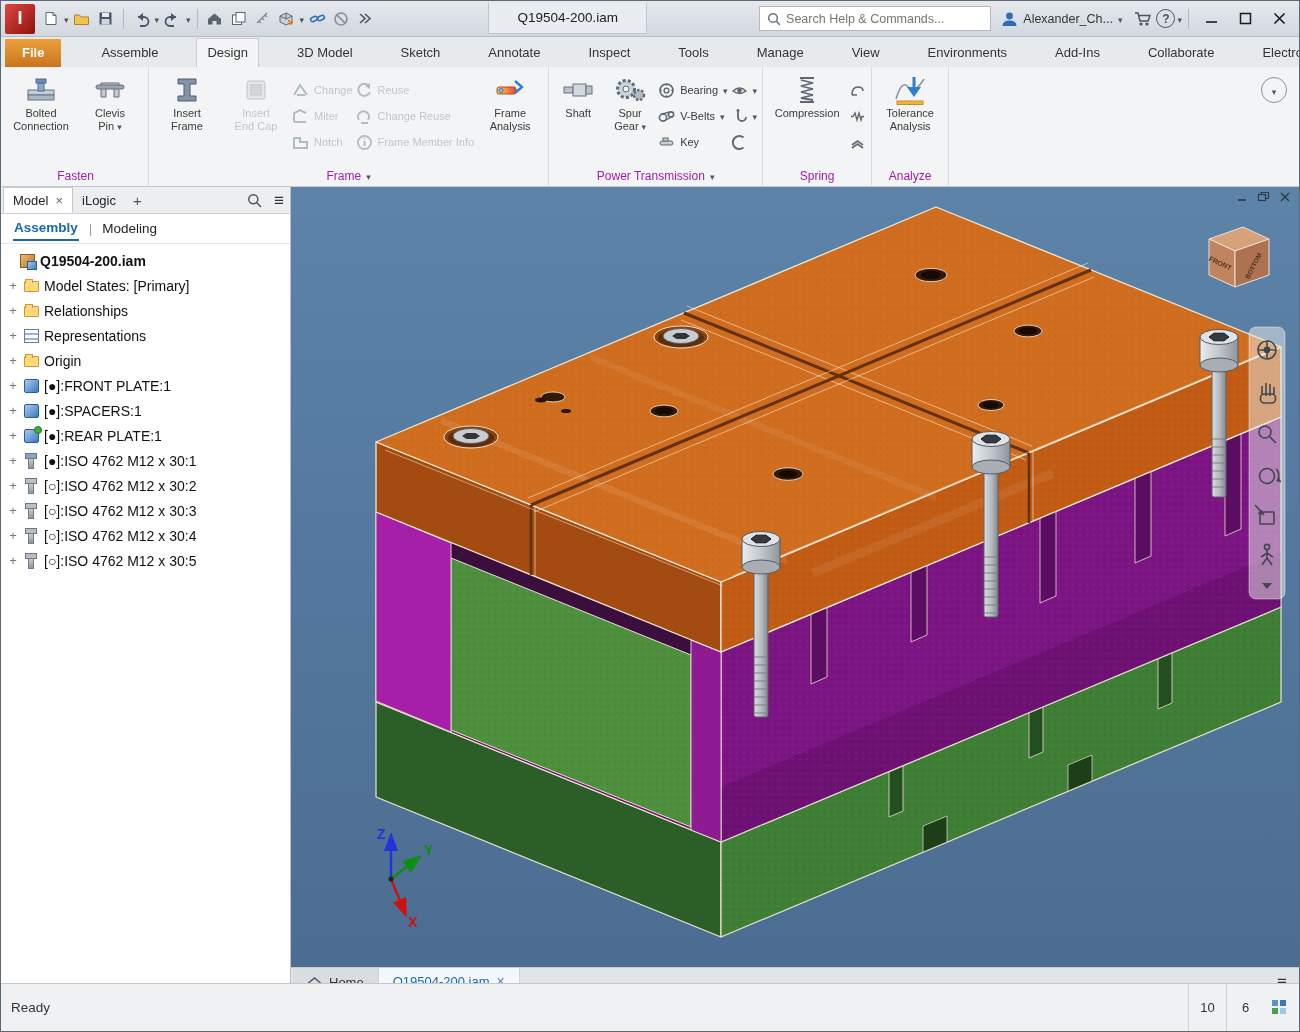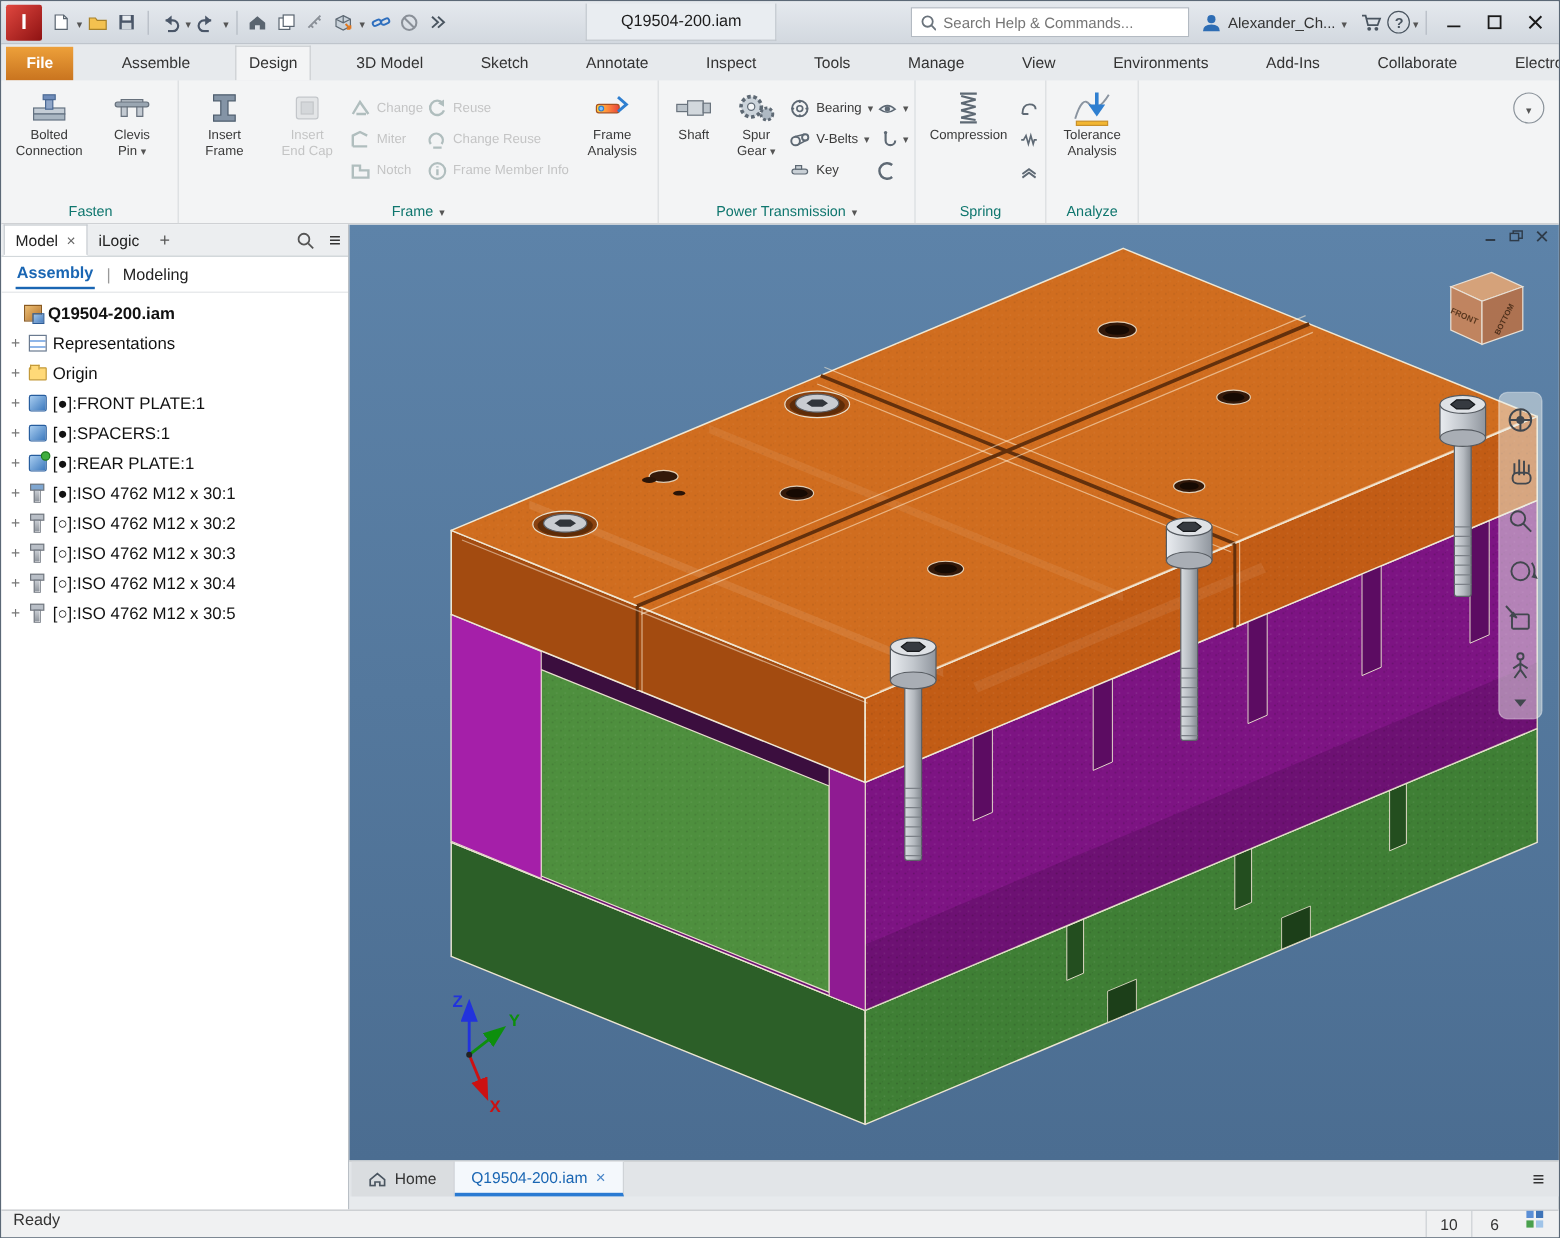--- a/index.html
+++ b/index.html
@@ -30,21 +30,21 @@
   .rtab.active { background:#f3f4f5; border:1px solid #c9ccd0; border-bottom:none; }
   .tabrow-right { display:flex; align-items:center; gap:10px; margin-left:14px; padding-bottom:5px; }
   .chev2::after { content:"»"; font-size:15px; color:#444; }
   .ptbox { width:13px; height:10px; border:1.4px solid #555; display:inline-block; }
   .paneltoggle { display:flex; align-items:center; gap:3px; }
 
   
   .ribbon { height:120px; flex:none; display:flex; background:#f3f4f5; border-bottom:1px solid #c6c9cd; padding-left:2px; }
   .panel { display:flex; flex-direction:column; border-right:1px solid #d9dcdf; padding:2px 5px 0; }
   .panel-body { flex:1; display:flex; align-items:flex-start; gap:3px; }
-  .panel-label { height:21px; display:flex; align-items:center; justify-content:center; gap:5px; font-size:12px; color:#0f766e; }
+  .panel-label { height:21px; display:flex; align-items:center; justify-content:center; gap:5px; font-size:12px; color:#a21caf; }
   .bigbtn { width:66px; display:flex; flex-direction:column; align-items:center; padding:4px 1px 0; }
   .bigbtn .bicon { width:34px; height:34px; display:flex; align-items:center; justify-content:center; }
   .blabel { font-size:11px; line-height:13px; text-align:center; color:#3a3a3a; display:flex; align-items:center; justify-content:center; gap:3px; }
   .disabled { opacity:.55; filter:grayscale(.4); }
   .disabled .blabel, .smalltool.disabled { color:#9d9d9d; }
   .smallcol { display:flex; flex-direction:column; padding-top:8px; }
   .smalltool { display:flex; align-items:center; gap:5px; height:26px; font-size:11px; color:#3a3a3a; white-space:nowrap; }
   .sicon { width:17px; height:17px; flex:none; display:flex; align-items:center; justify-content:center; }
   .ribcircle { width:26px; height:26px; border:1.5px solid #8a929a; border-radius:50%; display:flex; align-items:center; justify-content:center; margin:10px 12px 0 auto; flex:none; }
 
@@ -88,21 +88,21 @@
 
   
   .doctabs { height:30px; flex:none; display:flex; align-items:stretch; background:#e2e5e8; border-top:1px solid #c5c8cb; padding-left:2px; }
   .dtab { display:flex; align-items:center; gap:7px; padding:0 14px; font-size:13px; color:#333; border-right:1px solid #cfd3d7; }
   .dtab.home { background:#dadde0; }
   .dtab.activd { background:#f4f8fc; color:#1a66b3; border-bottom:3px solid #2a7ad2; }
   .dclose::after { content:"×"; color:#4a86c8; font-size:14px; }
   .doctabs .burger { align-self:center; padding:0 12px; }
 
   
-  .statusbar { height:23px; flex:none; display:flex; background:#f0f1f2; border-top:1px solid #c5c8cb; padding-left:10px; font-size:13.5px; color:#333; }
+  .statusbar { height:48px; flex:none; display:flex; align-items:center; background:#f0f1f2; border-top:1px solid #c5c8cb; padding-left:10px; font-size:13.5px; color:#333; }
   .scell { width:38px; align-self:stretch; display:flex; align-items:center; justify-content:center; border-left:1px solid #cdd0d4; font-size:13px; }
   .sgrid { width:15px; height:15px; margin:0 12px 0 8px; background:
      linear-gradient(#5b8fd6,#5b8fd6) 0 0/6px 6px no-repeat,
      linear-gradient(#3f74b8,#3f74b8) 8px 0/6px 6px no-repeat,
      linear-gradient(#49a04d,#49a04d) 0 8px/6px 6px no-repeat,
      linear-gradient(#a0c4e8,#a0c4e8) 8px 8px/6px 6px no-repeat; }
 </style>
 </head>
 <body>
 
@@ -578,20 +578,30 @@
       </div>
       <div class="modes">
         <span class="mode-active">Assembly</span>
         <span class="mode-sep">|</span>
         <span class="mode-idle">Modeling</span>
       </div>
       <div class="tree">
         <div class="trow root">
             <span class="tico" data-icon="assembly"></span>
             <span>Q19504-200.iam</span>
+          </div>
+        <div class="trow">
+            <span class="exp"></span>
+            <span class="tico" data-icon="folder"></span>
+            <span>Model States: [Primary]</span>
+          </div>
+        <div class="trow">
+            <span class="exp"></span>
+            <span class="tico" data-icon="folder"></span>
+            <span>Relationships</span>
           </div>
         <div class="trow">
             <span class="exp"></span>
             <span class="tico" data-icon="views"></span>
             <span>Representations</span>
           </div>
         <div class="trow">
             <span class="exp"></span>
             <span class="tico" data-icon="folder"></span>
             <span>Origin</span>

